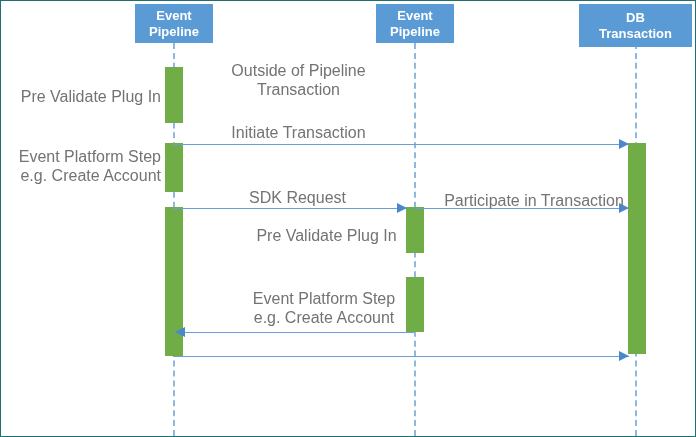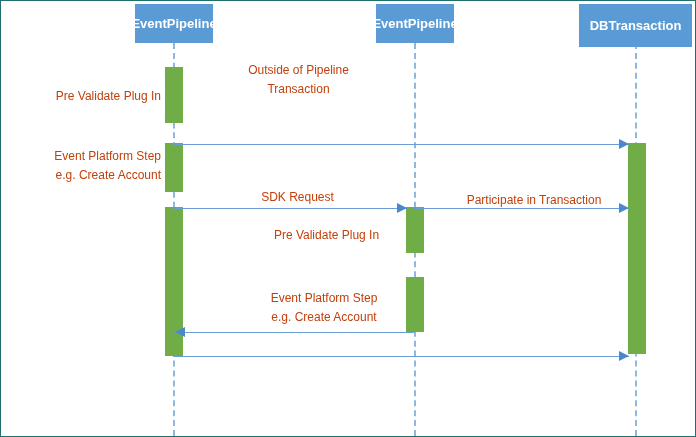--- a/index.html
+++ b/index.html
@@ -19,21 +19,21 @@
   }
   .lifeline-head {
     position: absolute;
     background: #5B9BD5;
     color: #ffffff;
     font-weight: bold;
     font-size: 13px;
     line-height: 16px;
     text-align: center;
     display: flex;
-    flex-direction: row;
+    flex-direction: column;
     align-items: center;
     justify-content: center;
     box-sizing: border-box;
     padding: 2px 0;
   }
   .lifeline-head span { display: block; white-space: nowrap; }
   .lifeline-dash {
     position: absolute;
     width: 0;
     border-left: 2px dashed #8FB8DE;
@@ -51,22 +51,22 @@
     position: absolute;
     width: 0;
     height: 0;
     border-top: 5px solid transparent;
     border-bottom: 5px solid transparent;
   }
   .arrow-right { border-left: 10px solid #4A88CC; }
   .arrow-left  { border-right: 10px solid #4A88CC; }
   .label {
     position: absolute;
-    color: #c2410c;
-    font-size: 12px;
+    color: #737373;
+    font-size: 16px;
     line-height: 19px;
     white-space: nowrap;
   }
   .label.center { text-align: center; }
   .label.right  { text-align: right; }
 </style>
 </head>
 <body>
 
 <div id="canvas">
@@ -118,20 +118,21 @@
     <div>Event Platform Step</div>
     <div>e.g. Create Account</div>
   </div>
 
 
   <div class="label center" style="left:190px; top:60px; width:215px;">
     <div>Outside of Pipeline</div>
     <div>Transaction</div>
   </div>
 
+  <div class="label center" style="left:190px; top:122px; width:215px;">Initiate Transaction</div>
 
   <div class="label center" style="left:189px; top:187px; width:215px;">SDK Request</div>
 
   <div class="label center" style="left:428px; top:190px; width:210px;">Participate in Transaction</div>
 
   <div class="label center" style="left:248px; top:225px; width:155px;">Pre Validate Plug In</div>
 
   <div class="label center" style="left:243px; top:288px; width:160px;">
     <div>Event Platform Step</div>
     <div>e.g. Create Account</div>

